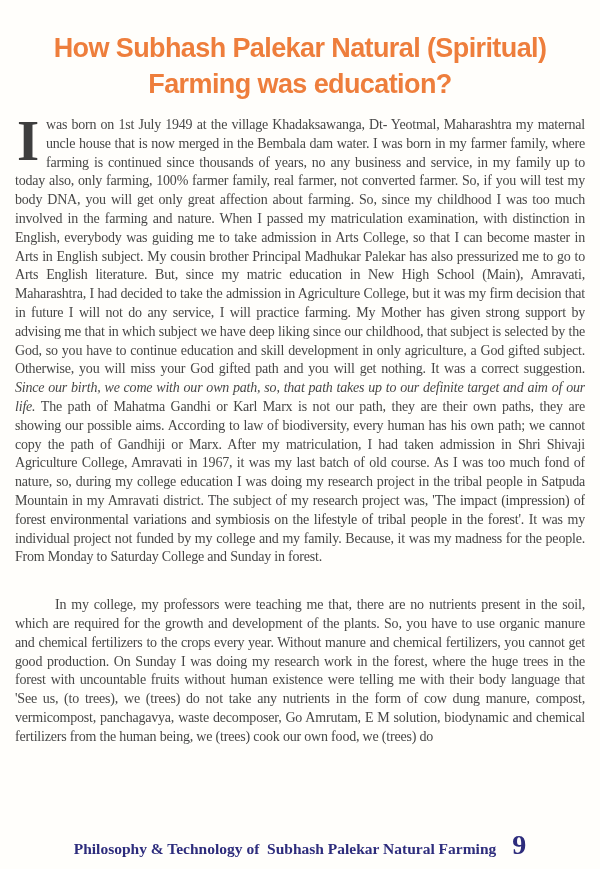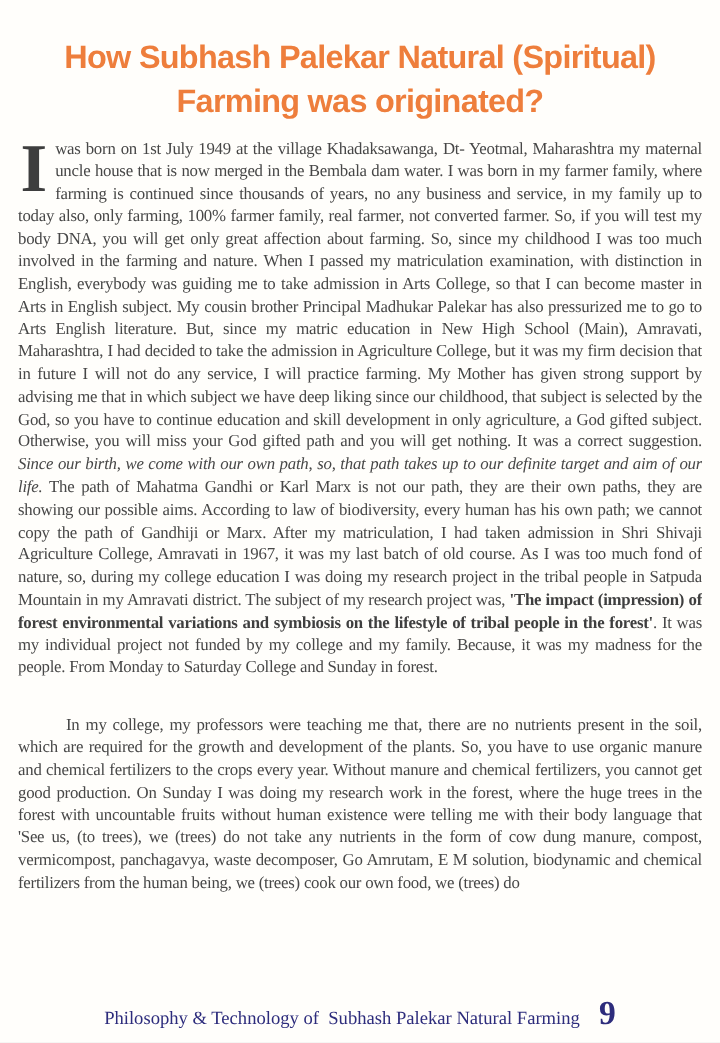--- a/index.html
+++ b/index.html
@@ -42,53 +42,53 @@
   .dropcap {
     float: left;
     font-size: 57px;
     line-height: 46px;
     padding: 2px 7px 0 2px;
     font-weight: bold;
     color: #3e3e3e;
     font-family: "Liberation Serif", serif;
   }
   .body-text em { font-style: italic; }
-  .body-text strong { font-weight: bold; color: #3f3f3f; }
+  .body-text strong { font-weight: normal; color: #3f3f3f; }
   .footer {
     position: absolute;
     left: 0;
     right: 0;
     bottom: 10px;
     display: flex;
     justify-content: center;
     align-items: baseline;
     color: #2d2c7c;
     font-family: "Liberation Serif", serif;
   }
   .footer-text {
-    font-weight: normal;
+    font-weight: bold;
     font-size: 15.5px;
     white-space: pre-wrap;
     margin-top: 40px;
   }
   .page-number {
     font-weight: bold;
     font-size: 28px;
     margin-left: 16px;
     line-height: 1;
   }
 </style>
 </head>
 <body>
 
 <div class="page">
 
   <h1 class="title">
     <span class="title-line">How Subhash Palekar Natural (Spiritual)</span>
-    <span class="title-line">Farming was originated?</span>
+    <span class="title-line">Farming was education?</span>
   </h1>
 
   <div class="body-text">
     <p class="para"><span class="dropcap">I</span><span>was born on 1st July 1949 at the village Khadaksawanga, Dt- Yeotmal, Maharashtra my maternal uncle house that is now merged in the Bembala dam water. I was born in my farmer family, where farming is continued since thousands of years, no any business and service, in my family up to today also, only farming, 100% farmer family, real farmer, not converted farmer. So, if you will test my body DNA, you will get only great affection about farming. So, since my childhood I was too much involved in the farming and nature. When I passed my matriculation examination, with distinction in English, everybody was guiding me to take admission in Arts College, so that I can become master in Arts in English subject. My cousin brother Principal Madhukar Palekar has also pressurized me to go to Arts English literature. But, since my matric education in New High School (Main), Amravati, Maharashtra, I had decided to take the admission in Agriculture College, but it was my firm decision that in future I will not do any service, I will practice farming. My Mother has given strong support by advising me that in which subject we have deep liking since our childhood, that subject is selected by the God, so you have to continue education and skill development in only agriculture, a God gifted subject. Otherwise, you will miss your God gifted path and you will get nothing. It was a correct suggestion.</span>
       <em>Since our birth, we come with our own path, so, that path takes up to our definite target and aim of our life.</em>
       <span>The path of Mahatma Gandhi or Karl Marx is not our path, they are their own paths, they are showing our possible aims. According to law of biodiversity, every human has his own path; we cannot copy the path of Gandhiji or Marx. After my matriculation, I had taken admission in Shri Shivaji Agriculture College, Amravati in 1967, it was my last batch of old course. As I was too much fond of nature, so, during my college education I was doing my research project in the tribal people in Satpuda Mountain in my Amravati district. The subject of my research project was,</span>
       <strong>'The impact (impression) of forest environmental variations and symbiosis on the lifestyle of tribal people in the forest'</strong><span>. It was my individual project not funded by my college and my family. Because, it was my madness for the people. From Monday to Saturday College and Sunday in forest.</span></p>
     <p class="para indent">In my college, my professors were teaching me that, there are no nutrients present in the soil, which are required for the growth and development of the plants. So, you have to use organic manure and chemical fertilizers to the crops every year. Without manure and chemical fertilizers, you cannot get good production. On Sunday I was doing my research work in the forest, where the huge trees in the forest with uncountable fruits without human existence were telling me with their body language that 'See us, (to trees), we (trees) do not take any nutrients in the form of cow dung manure, compost, vermicompost, panchagavya, waste decomposer, Go Amrutam, E M solution, biodynamic and chemical fertilizers from the human being, we (trees) cook our own food, we (trees) do</p>
   </div>
 

